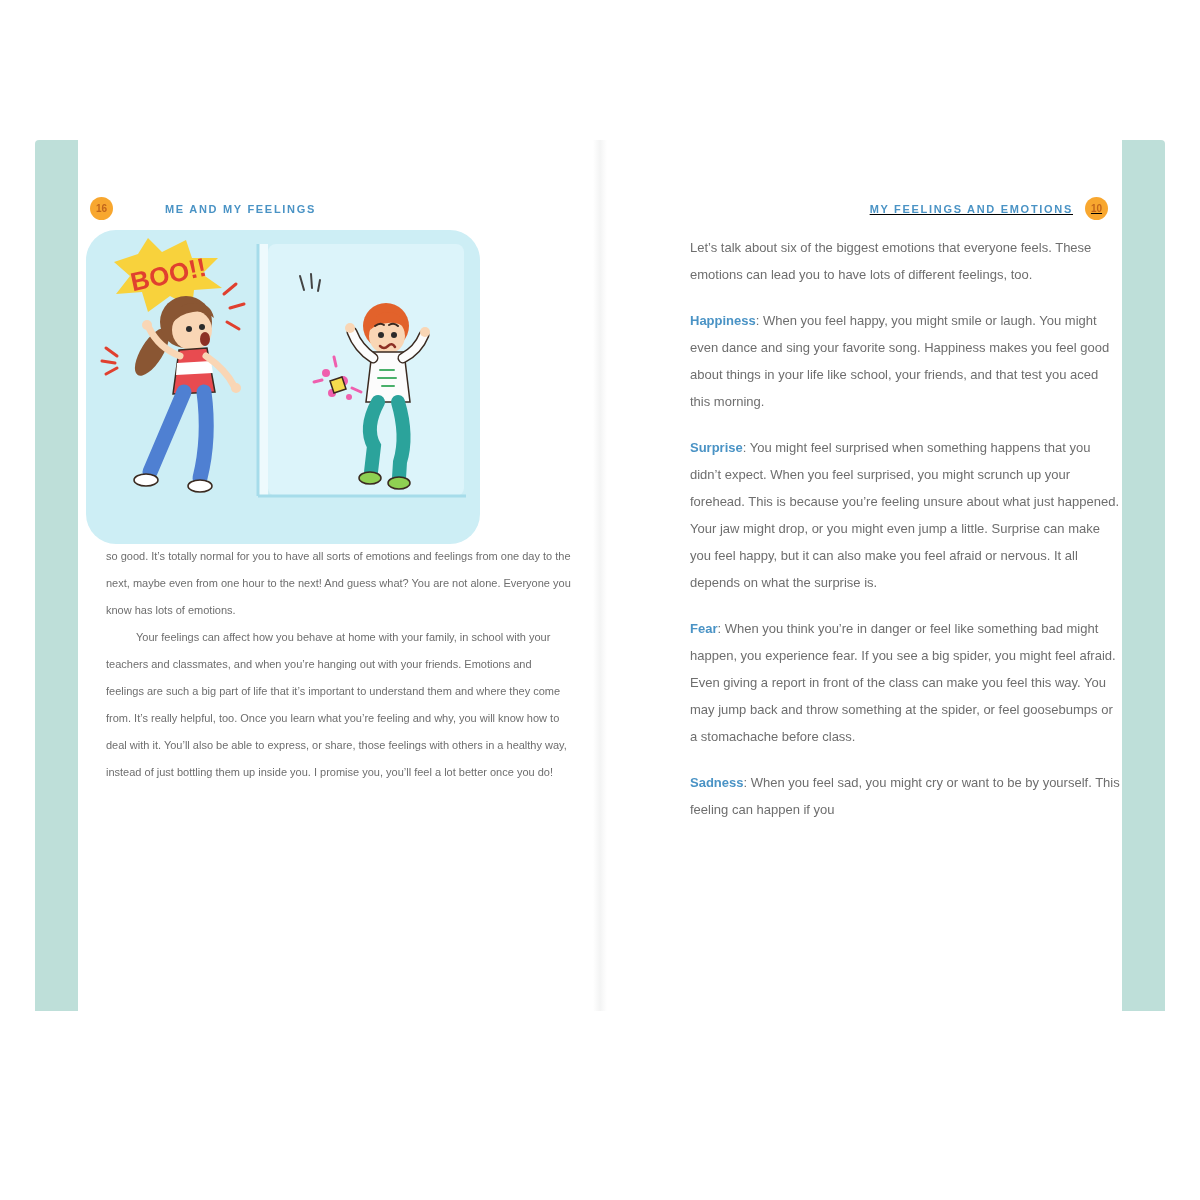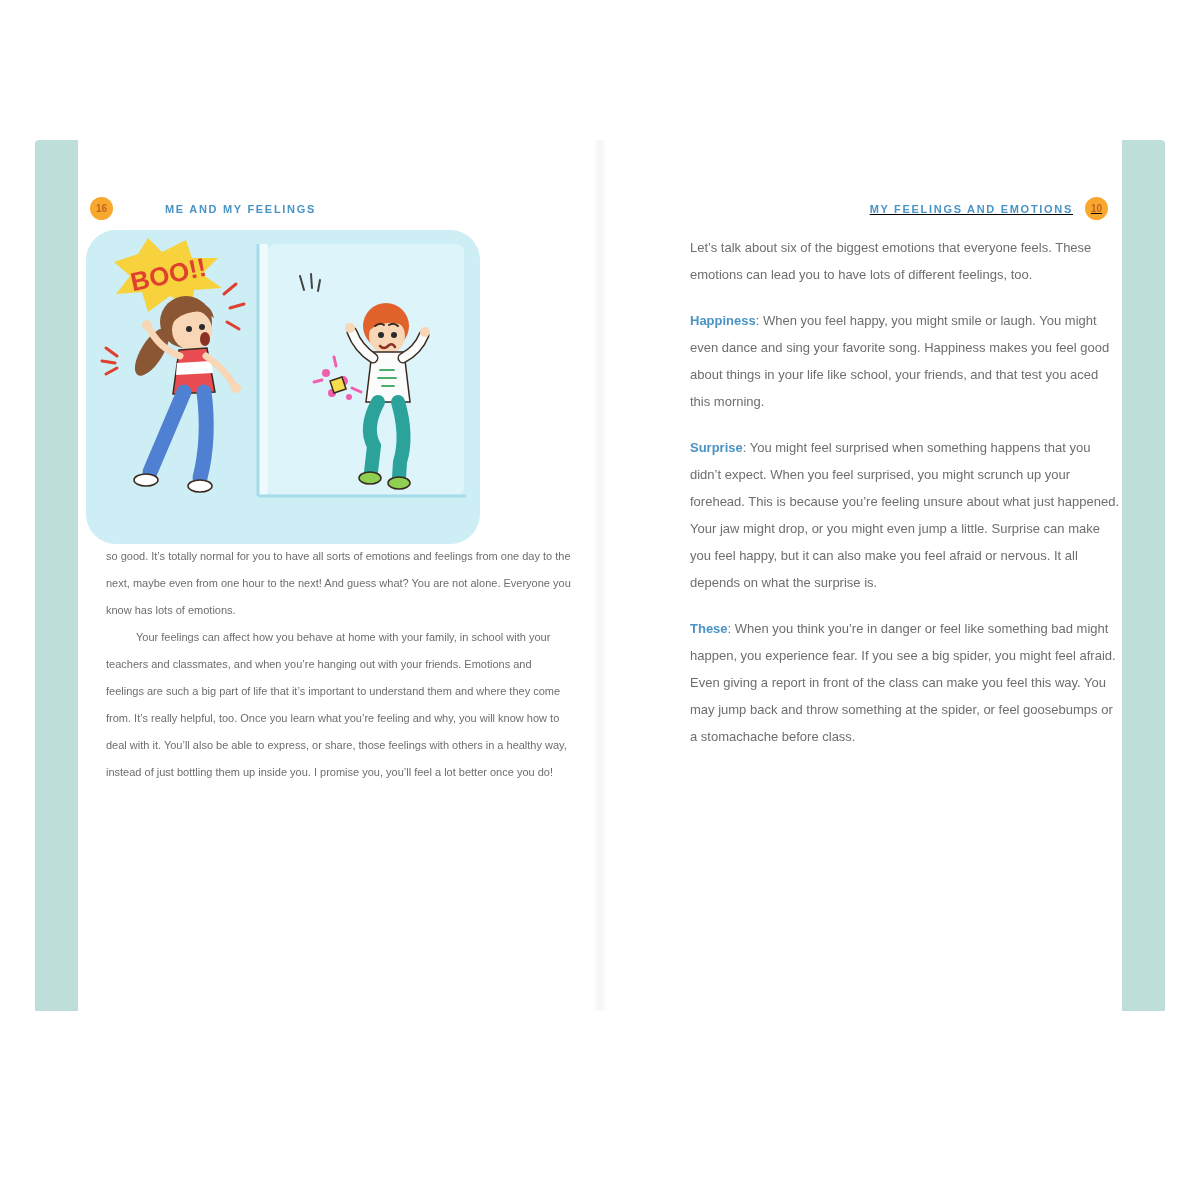--- a/index.html
+++ b/index.html
@@ -219,22 +219,23 @@
         </div>
 
         <div class="rp-content">
 
           <p>Let’s talk about six of the biggest emotions that everyone feels. These emotions can lead you to have lots of different feelings, too.</p>
 
           <p><span class="emotion-label">Happiness</span><span>: When you feel happy, you might smile or laugh. You might even dance and sing your favorite song. Happiness makes you feel good about things in your life like school, your friends, and that test you aced this morning.</span></p>
 
           <p><span class="emotion-label">Surprise</span><span>: You might feel surprised when something happens that you didn’t expect. When you feel surprised, you might scrunch up your forehead. This is because you’re feeling unsure about what just happened. Your jaw might drop, or you might even jump a little. Surprise can make you feel happy, but it can also make you feel afraid or nervous. It all depends on what the surprise is.</span></p>
 
-          <p><span class="emotion-label">These</span><span>: When you think you’re in danger or feel like something bad might happen, you experience fear. If you see a big spider, you might feel afraid. Even giving a report in front of the class can make you feel this way. You may jump back and throw something at the spider, or feel goosebumps or a stomachache before class.</span></p>
-
+          <p><span class="emotion-label">Fear</span><span>: When you think you’re in danger or feel like something bad might happen, you experience fear. If you see a big spider, you might feel afraid. Even giving a report in front of the class can make you feel this way. You may jump back and throw something at the spider, or feel goosebumps or a stomachache before class.</span></p>
+
+          <p><span class="emotion-label">Sadness</span><span>: When you feel sad, you might cry or want to be by yourself. This feeling can happen if you</span></p>
         </div>
       </div>
     </div>
 
     <div class="cover-edge right"></div>
   </div>
 
   <div class="home-indicator"></div>
 </div>
 

